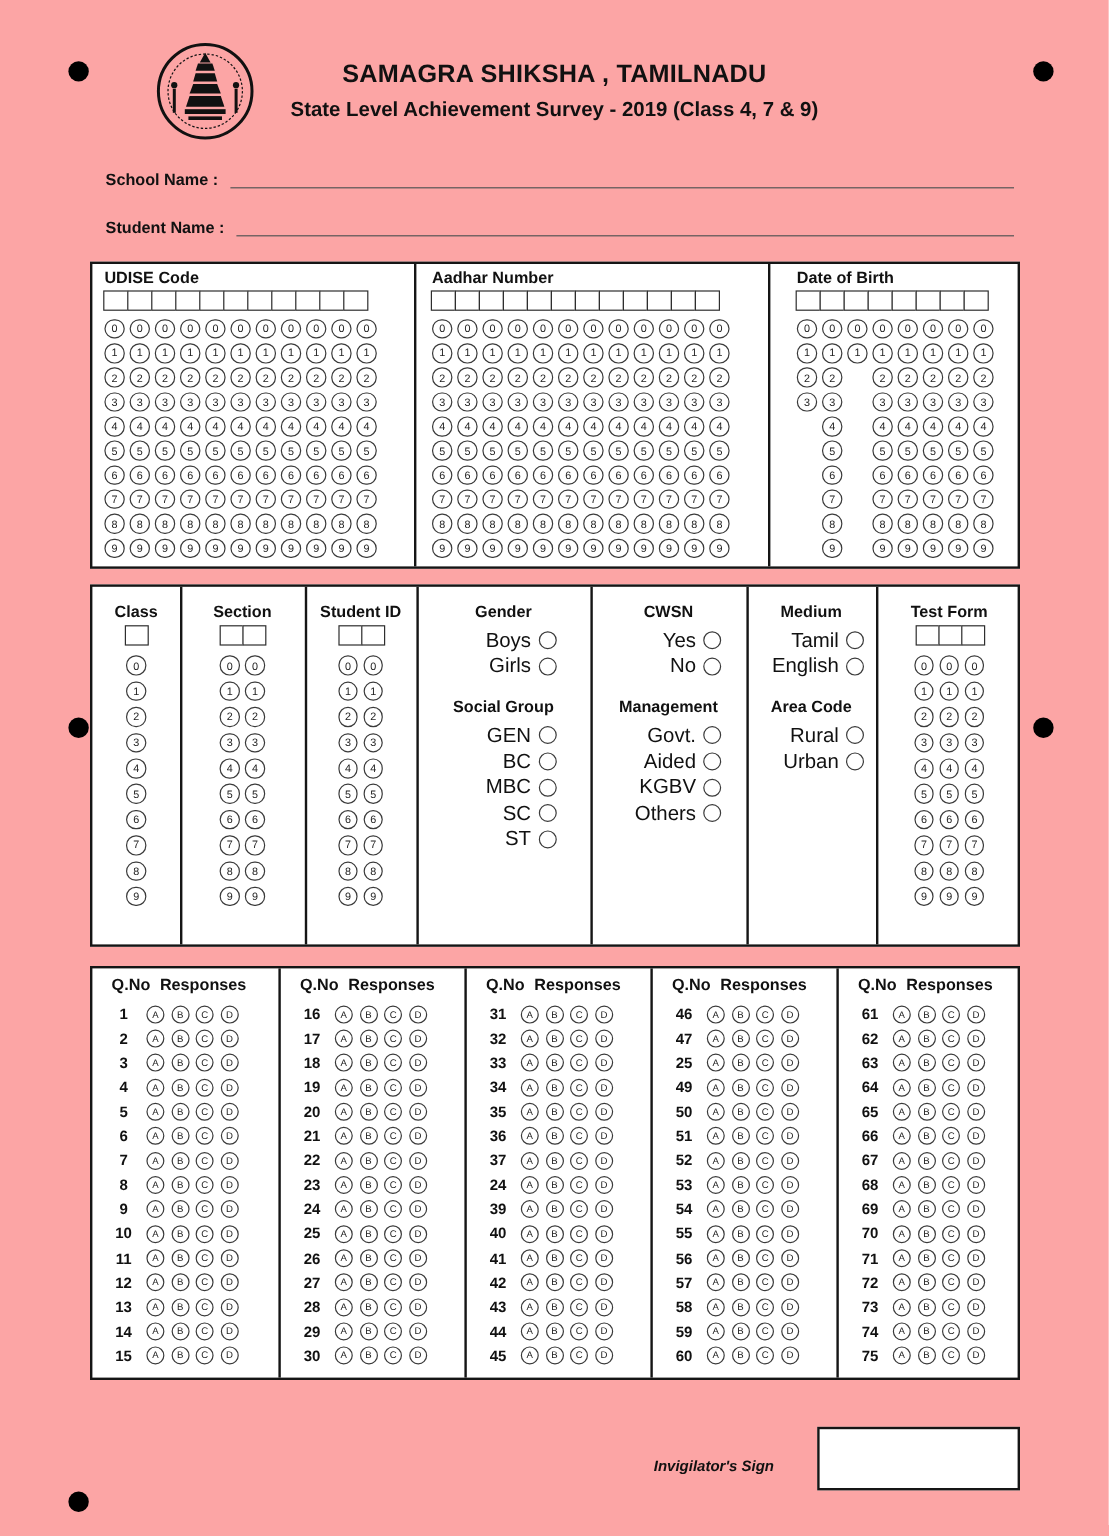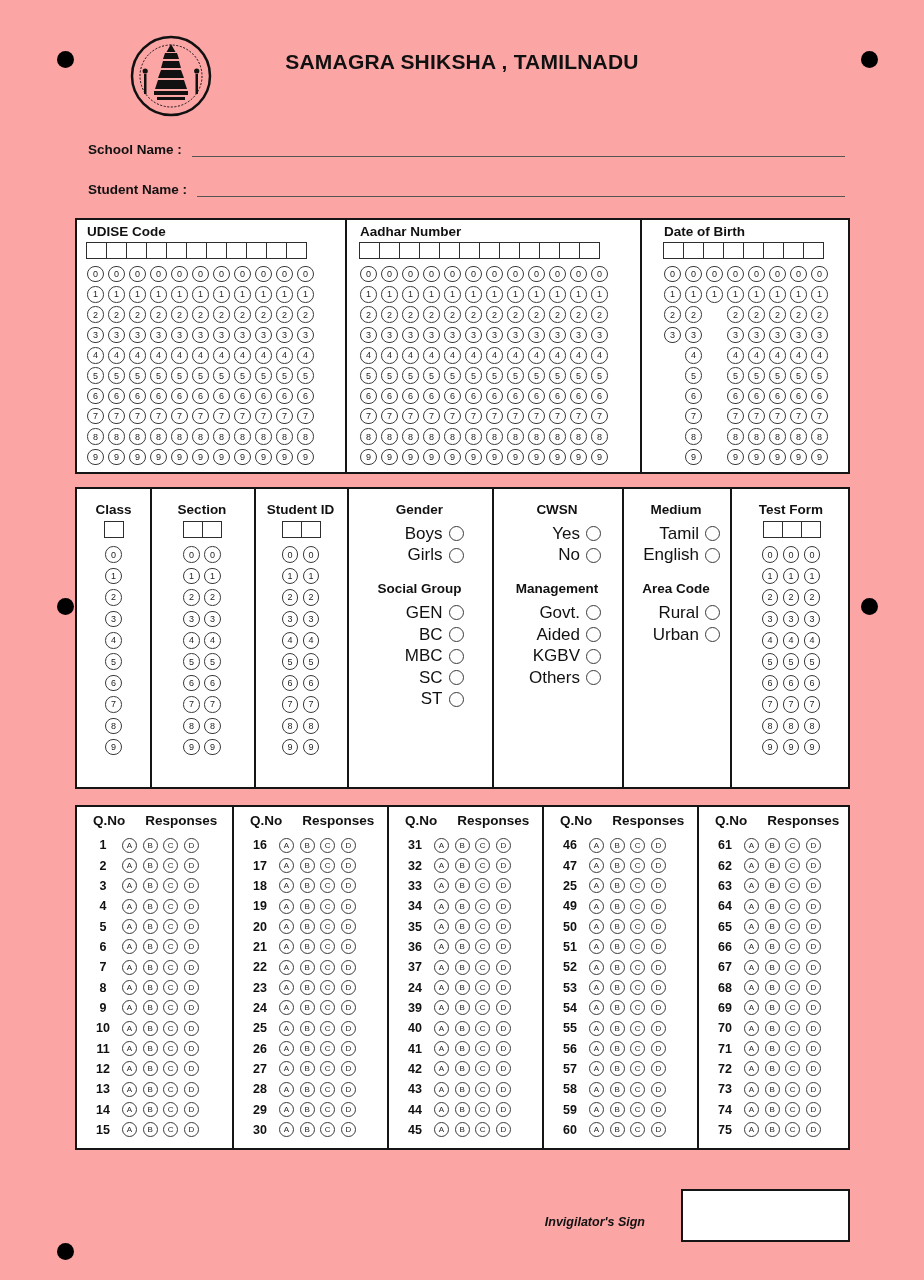--- a/index.html
+++ b/index.html
@@ -38,21 +38,21 @@
   .vgrid { position: absolute; top: 55px; left: 0; width: 100%; display: grid; grid-auto-rows: 21.4px; justify-content: center; }
 
   .opt-col { padding-top: 13px; }
   .opt-group + .opt-group { margin-top: 15px; }
   .opt-header { text-align: center; font-weight: bold; font-size: 13.5px; height: 21px; }
   .opt-row { width: 88px; margin: 0 auto; display: flex; justify-content: flex-end; align-items: center; gap: 6px; height: 21.6px; }
   .opt-label { font-size: 17px; white-space: nowrap; }
   .opt-circle { width: 15px; height: 15px; border: 1.3px solid #3a3a3a; border-radius: 50%; background: #fff; flex: 0 0 auto; }
 
   .ans-group { position: absolute; top: 0; height: 100%; }
-  .ans-head { display: flex; gap: 20px; padding: 6px 0 2px 16px; font-weight: bold; font-size: 13.5px; height: 28px; }
+  .ans-head { display: flex; gap: 8px; padding: 6px 0 2px 16px; font-weight: bold; font-size: 13.5px; height: 28px; }
   .ans-row { display: flex; align-items: center; height: 20.35px; padding-left: 12px; }
   .q-num { width: 28px; text-align: center; font-weight: bold; font-size: 12.5px; margin-right: 5px; }
   .choice { width: 15px; height: 15px; border: 1.2px solid #3a3a3a; border-radius: 50%; flex: 0 0 auto;
             display: flex; align-items: center; justify-content: center; font-size: 8px; color: #222; margin-right: 5.6px; background: #fff; }
 
   .inv-label { position: absolute; left: 470px; top: 1215px; width: 175px; text-align: right; font-weight: bold; font-size: 12.5px; font-style: italic; }
   .sign-box { position: absolute; left: 681px; top: 1189px; width: 169px; height: 53px; border: 2px solid #151515; background: #fff; }
 </style>
 </head>
 <body>
@@ -78,20 +78,21 @@
       <rect x="27" y="63" width="28" height="3" fill="#111"></rect>
       <rect x="14" y="40" width="2.5" height="20" fill="#111"></rect>
       <rect x="65.5" y="40" width="2.5" height="20" fill="#111"></rect>
       <circle cx="15.2" cy="37" r="2.6" fill="#111"></circle>
       <circle cx="66.7" cy="37" r="2.6" fill="#111"></circle>
     </svg>
   </div>
 
   <div class="titles">
     <div class="hdr-title">SAMAGRA SHIKSHA , TAMILNADU</div>
+    <div class="hdr-sub">State Level Achievement Survey - 2019 (Class 4, 7 &amp; 9)</div>
   </div>
 
   <div class="name-field" style="top:140px;">
     <span class="name-label">School Name :</span>
     <span class="write-line"></span>
   </div>
   <div class="name-field" style="top:180px;">
     <span class="name-label">Student Name :</span>
     <span class="write-line"></span>
   </div>

